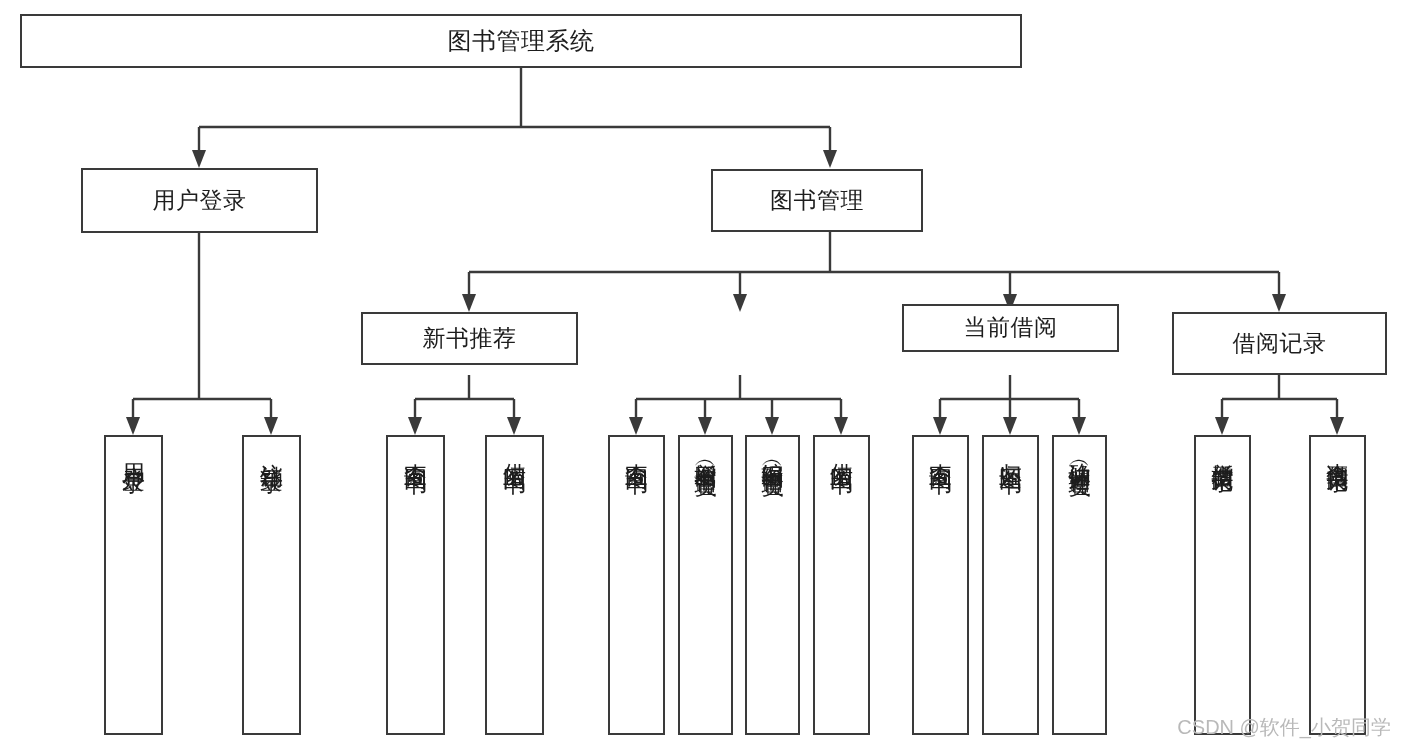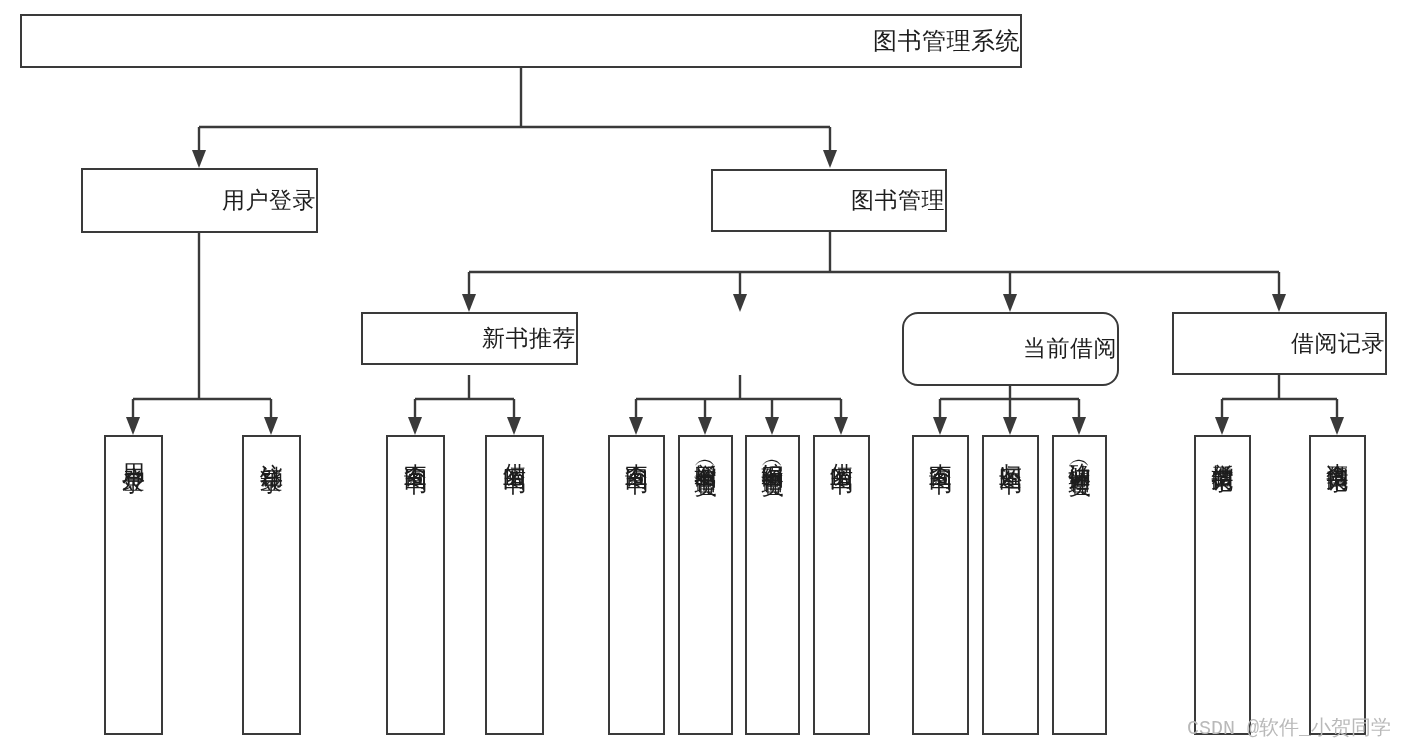--- a/index.html
+++ b/index.html
@@ -36,21 +36,21 @@
     stroke: none;
   }
   
   .node {
     position: absolute;
     box-sizing: border-box;
     background: #ffffff;
     border: 2.4px solid #3a3a3a;
     display: flex;
     align-items: center;
-    justify-content: flex-end;
+    justify-content: center;
     color: #1d1d1d;
     z-index: 3;
   }
   .node .label {
     display: block;
     text-align: center;
     line-height: 1.18;
     letter-spacing: 0.5px;
   }
   
@@ -81,21 +81,21 @@
   }
   
   #watermark {
     position: absolute;
     right: 14px;
     bottom: 6px;
     font-size: 20px;
     color: #b9b9b9;
     z-index: 6;
     white-space: nowrap;
-    font-family: Liberation Mono, monospace;
+    font-family: Liberation Sans, sans-serif;
   }
 </style>
 </head>
 <body>
 
 <div id="canvas">
 
   <svg id="wires" viewBox="0 0 1405 747">
 
     <line x1="521" y1="68" x2="521" y2="127"></line>
@@ -160,30 +160,30 @@
   </svg>
 
   <div class="node horiz root" style="left:20px; top:14px; width:1002px; height:54px;">
     <span class="label">图书管理系统</span>
   </div>
 
   <div class="node horiz" style="left:81px; top:168px; width:237px; height:65px;">
     <span class="label">用户登录</span>
   </div>
 
-  <div class="node horiz" style="left:711px; top:169px; width:236px; height:63px;">
+  <div class="node horiz" style="left:711px; top:169px; width:212px; height:63px;">
     <span class="label">图书管理</span>
   </div>
 
   <div class="node horiz" style="left:361px; top:312px; width:217px; height:53px;">
     <span class="label">新书推荐</span>
   </div>
 
 
-  <div class="node horiz" style="left:902px; top:312px; width:217px; height:74px;border-radius:16px;">
+  <div class="node horiz" style="left:902px; top:304px; width:217px; height:48px;">
     <span class="label">当前借阅</span>
   </div>
 
   <div class="node horiz" style="left:1172px; top:312px; width:215px; height:63px;">
     <span class="label">借阅记录</span>
   </div>
 
   <div class="node vert" style="left:104px; top:435px; width:59px; height:300px;">
     <span class="label">用户登录</span>
   </div>

